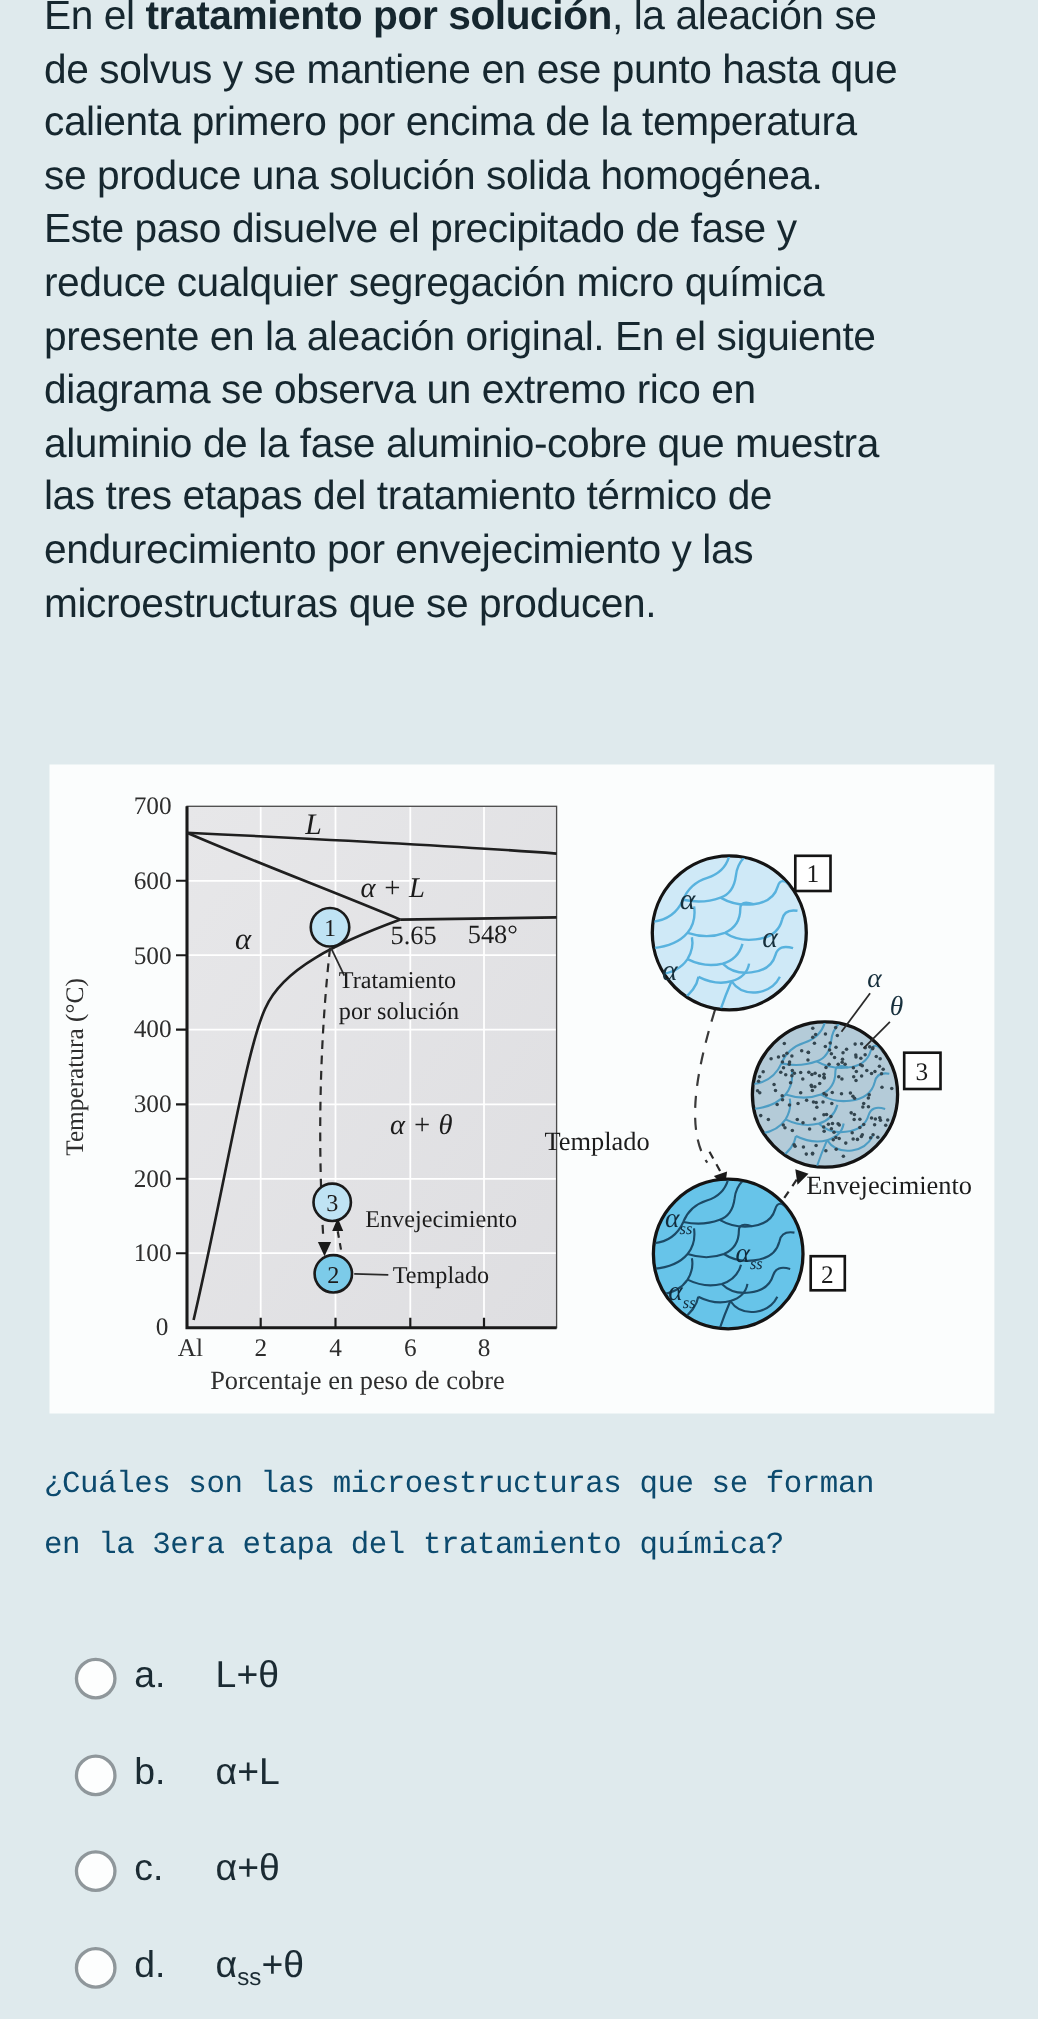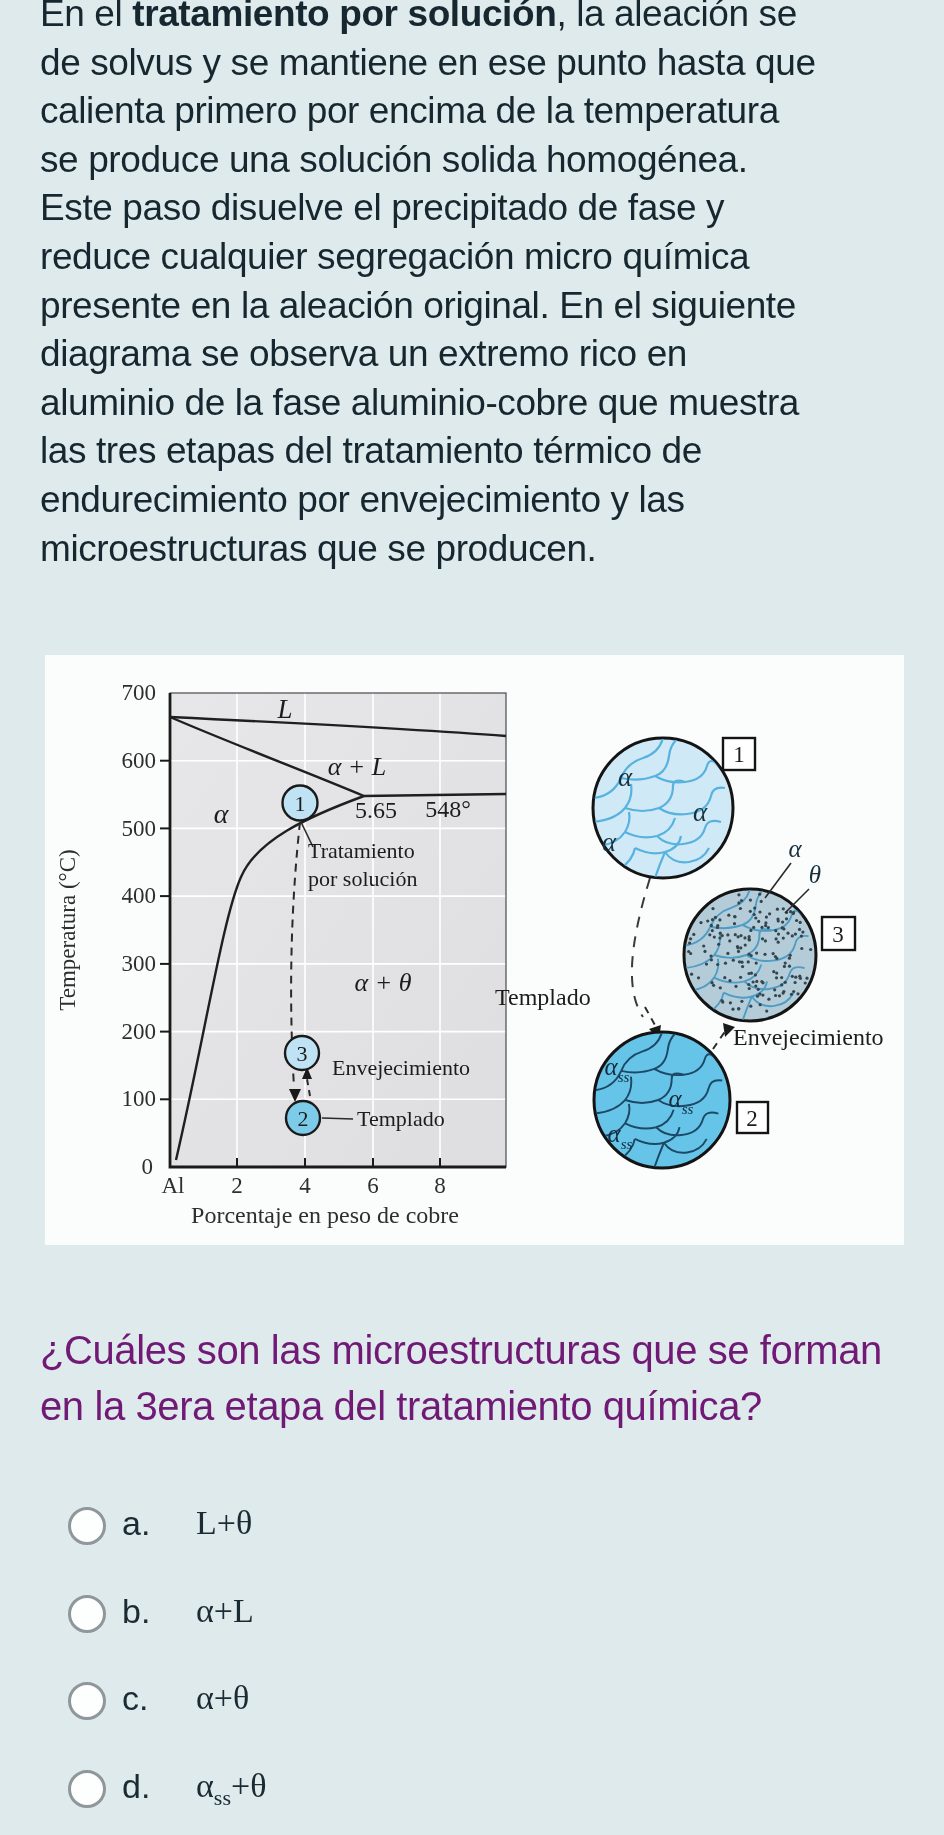--- a/index.html
+++ b/index.html
@@ -13,32 +13,32 @@
   }
   .abs{position:absolute;}
   
   #intro{left:40px;top:-10px;width:880px;}
   .introline{
     font-size:37px;line-height:48.6px;height:48.6px;
     white-space:nowrap;letter-spacing:-0.4px;color:#16272f;
   }
   .introline b{font-weight:700;}
   
-  #figure-panel{left:45px;top:655px;width:859px;height:590px;background:#fbfdfd;}
+  #figure-panel{left:45px;top:695px;width:859px;height:590px;background:#fbfdfd;}
   
   #question{left:40px;top:1322px;width:880px;}
-  .qline{font-size:40px;line-height:56px;height:56px;white-space:nowrap;letter-spacing:-0.4px;color:#701a75;}
+  .qline{font-size:28px;line-height:56px;height:56px;white-space:nowrap;letter-spacing:-0.4px;color:#0c4a6e;font-family:Liberation Mono, monospace;}
   
   .opt-row{left:0;width:944px;height:52px;}
   .radio{
     position:absolute;left:68px;top:8px;width:32px;height:32px;
     border:3px solid #8f979b;border-radius:50%;background:#fdfefe;
   }
   .opt-letter{position:absolute;left:122px;top:5px;font-size:34px;color:#1b2b33;}
-  .opt-value{position:absolute;left:196px;top:5px;font-size:34px;color:#1b2b33;letter-spacing:0;font-family:Liberation Serif, serif;}
+  .opt-value{position:absolute;left:196px;top:5px;font-size:34px;color:#1b2b33;letter-spacing:0;}
   .opt-value sub{font-size:22px;line-height:0;}
 </style>
 </head>
 <body>
 
 <div id="intro" class="abs">
   <div class="introline"><span>En el </span><b>tratamiento por solución</b><span>, la aleación se</span></div>
   <div class="introline">de solvus y se mantiene en ese punto hasta que</div>
   <div class="introline">calienta primero por encima de la temperatura</div>
   <div class="introline">se produce una solución solida homogénea.</div>

